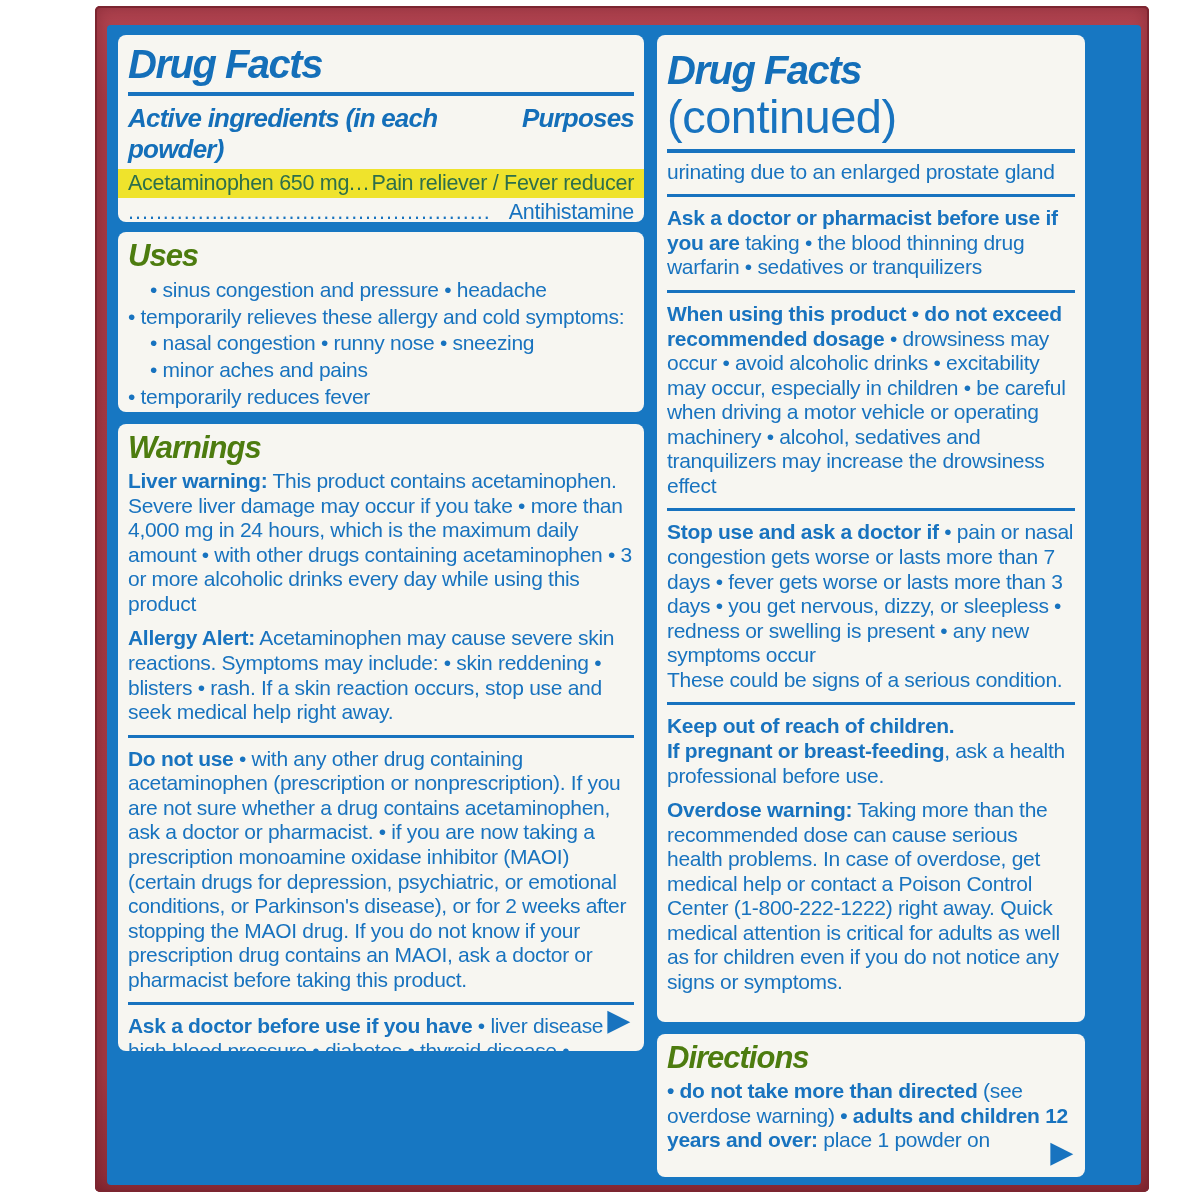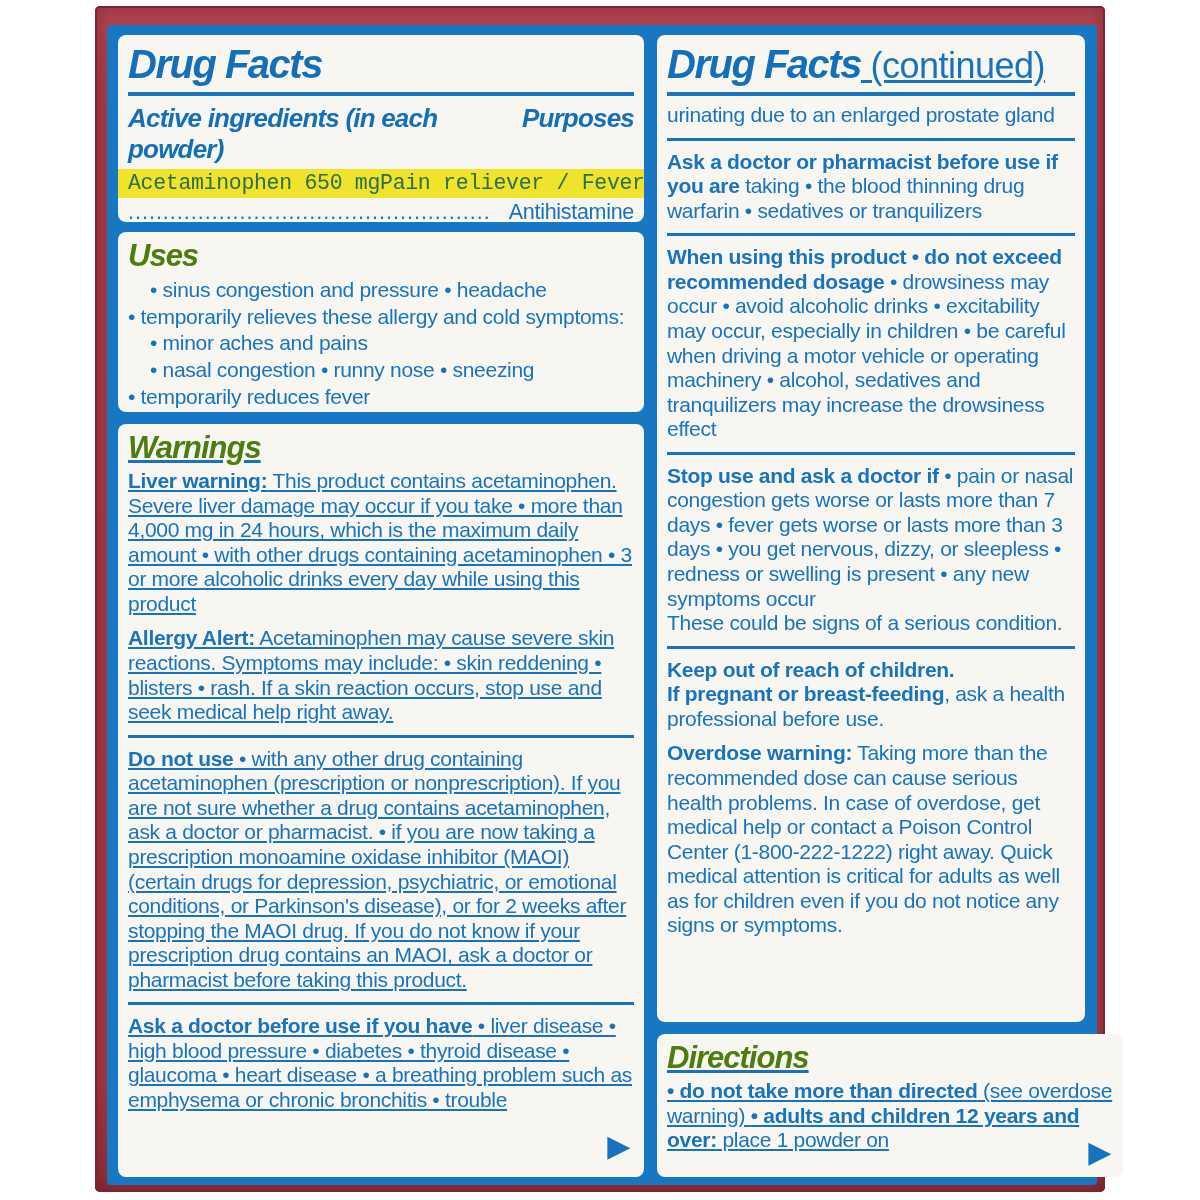--- a/index.html
+++ b/index.html
@@ -7,67 +7,68 @@
     width:1200px;height:1200px;position:relative;
     background:#ffffff;
     font-family:"Liberation Sans", sans-serif;
     -webkit-font-smoothing:antialiased;
   }
   .package{
     position:absolute;left:95px;top:6px;width:1010px;height:1186px;
     background:linear-gradient(180deg,#b04350 0%,#a63a45 8%,#a23944 90%,#8e2d38 100%);
     border-radius:5px;
     box-shadow:inset 0 0 0 2px #7c2530, inset 0 0 18px rgba(60,0,12,.35);
+    padding-left:44px;
   }
   .panel{
     position:absolute;left:12px;top:19px;right:8px;bottom:7px;
     background:#1777c2;border-radius:4px;
   }
   .wbox{
     position:absolute;background:#f7f6f1;border-radius:8px;
     color:#1873bf;overflow:hidden;
     padding:6px 10px;box-sizing:border-box;
     letter-spacing:-0.3px;
   }
   
   .box-facts{left:11px;top:10px;width:526px;height:187px;}
   .box-uses{left:11px;top:207px;width:526px;height:180px;}
-  .box-warnings{left:11px;top:399px;width:526px;height:753px;text-decoration:underline;}
+  .box-warnings{left:11px;top:399px;width:526px;height:627px;}
   
   .box-continued{left:550px;top:10px;width:428px;height:987px;}
-  .box-directions{left:550px;top:1009px;width:466px;height:143px;text-decoration:underline;}
+  .box-directions{left:550px;top:1009px;width:428px;height:143px;}
 
   .title-xl{
     font-size:40px;font-weight:bold;font-style:italic;
     color:#146fb9;letter-spacing:-1.5px;line-height:1.05;
     padding-top:2px;
   }
   .title-xl .suffix{
     font-style:normal;font-weight:400;letter-spacing:-0.5px;
-    font-size:36px;color:#1873bf;text-decoration:underline;
+    font-size:47px;color:#1873bf;
   }
   .rule-thick{border:none;border-top:4px solid #1873bf;margin:7px 0 7px;}
   .rule{border:none;border-top:3px solid #1873bf;margin:9px 0;}
 
   .active-head{
     display:flex;justify-content:space-between;align-items:baseline;
     font-size:26px;font-weight:bold;font-style:italic;
     letter-spacing:-0.8px;color:#146fb9;margin:2px 0 4px;gap:36px;
   }
   .ing-row{
     display:flex;align-items:baseline;
     font-size:21.5px;line-height:28.5px;white-space:nowrap;
   }
   .ing-row .leader{
     flex:1;overflow:hidden;white-space:nowrap;min-width:0;
     letter-spacing:1px;
   }
   .ing-row.hl{
     background:#efe32c;color:#2d6f4b;
-    margin:0 -10px;padding:0 10px;font-family:Liberation Mono, monospace;
+    margin:0 -10px;padding:0 10px;
   }
   .title{
     font-size:31px;font-weight:bold;font-style:italic;
     color:#4d7c0f;letter-spacing:-1px;line-height:1.1;margin:1px 0 4px;
   }
   .body-txt{font-size:21px;line-height:1.17;}
   .para{margin:0 0 10px;}
   .para:last-child{margin-bottom:16px;}
   b{font-weight:bold;}
   .uses-line{font-size:21px;line-height:1.27;}
@@ -100,22 +101,22 @@
         <span class="leader">....................................................</span>
         <span>Antihistamine</span>
       </div>
 
     </div>
 
     <div class="wbox box-uses">
       <div class="title">Uses</div>
       <div class="uses-line uses-sub">• sinus congestion and pressure  • headache</div>
       <div class="uses-line">• temporarily relieves these allergy and cold symptoms:</div>
+      <div class="uses-line uses-sub">• nasal congestion  • runny nose  • sneezing</div>
       <div class="uses-line uses-sub">• minor aches and pains</div>
-      <div class="uses-line uses-sub">• nasal congestion  • runny nose  • sneezing</div>
       <div class="uses-line">• temporarily reduces fever</div>
     </div>
 
     <div class="wbox box-warnings body-txt">
       <div class="title">Warnings</div>
       <p class="para"><b>Liver warning:</b><span>  This product contains acetaminophen. Severe liver damage may occur if you take  • more than 4,000 mg in 24 hours, which is the maximum daily amount  • with other drugs containing acetaminophen  • 3 or more alcoholic drinks every day while using this product</span></p>
       <p class="para"><b>Allergy Alert:</b><span> Acetaminophen may cause severe skin reactions. Symptoms may include: • skin reddening • blisters • rash. If a skin reaction occurs, stop use and seek medical help right away.</span></p>
       <hr class="rule">
       <p class="para"><b>Do not use</b><span>  • with any other drug containing acetaminophen (prescription or nonprescription). If you are not sure whether a drug contains acetaminophen, ask a doctor or pharmacist. • if you are now taking a prescription monoamine oxidase inhibitor (MAOI) (certain drugs for depression, psychiatric, or emotional conditions, or Parkinson's disease), or for 2 weeks after stopping the MAOI drug. If you do not know if your prescription drug contains an MAOI, ask a doctor or pharmacist before taking this product.</span></p>
       <hr class="rule">

